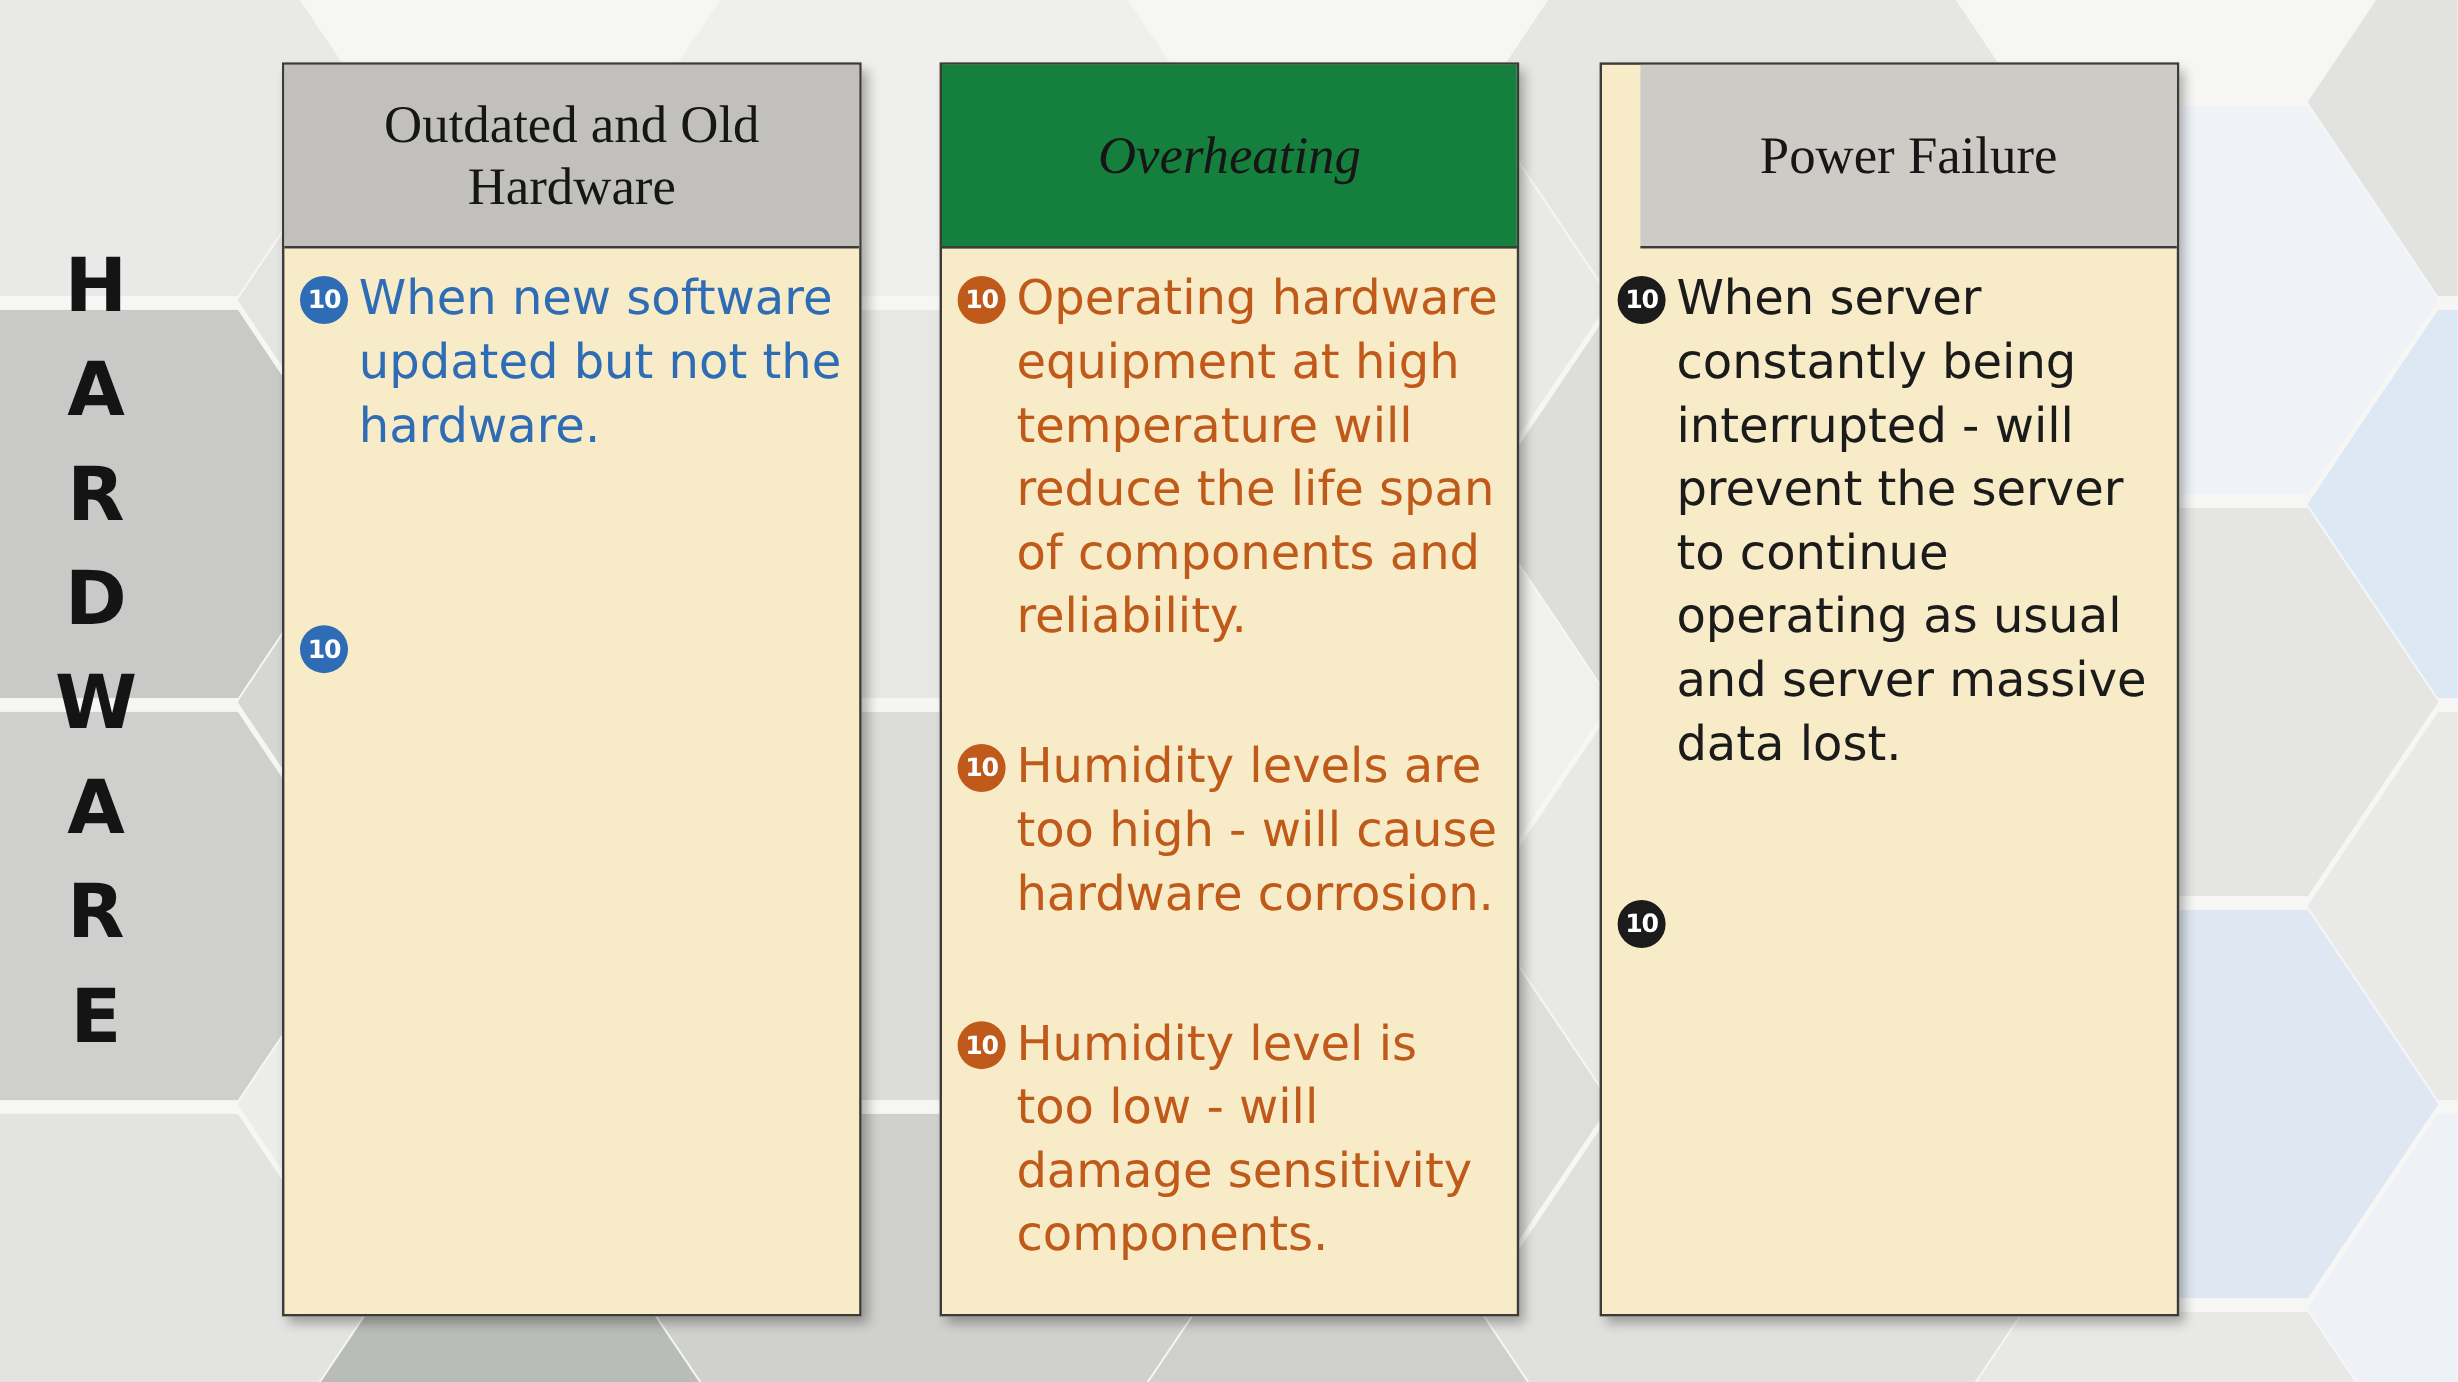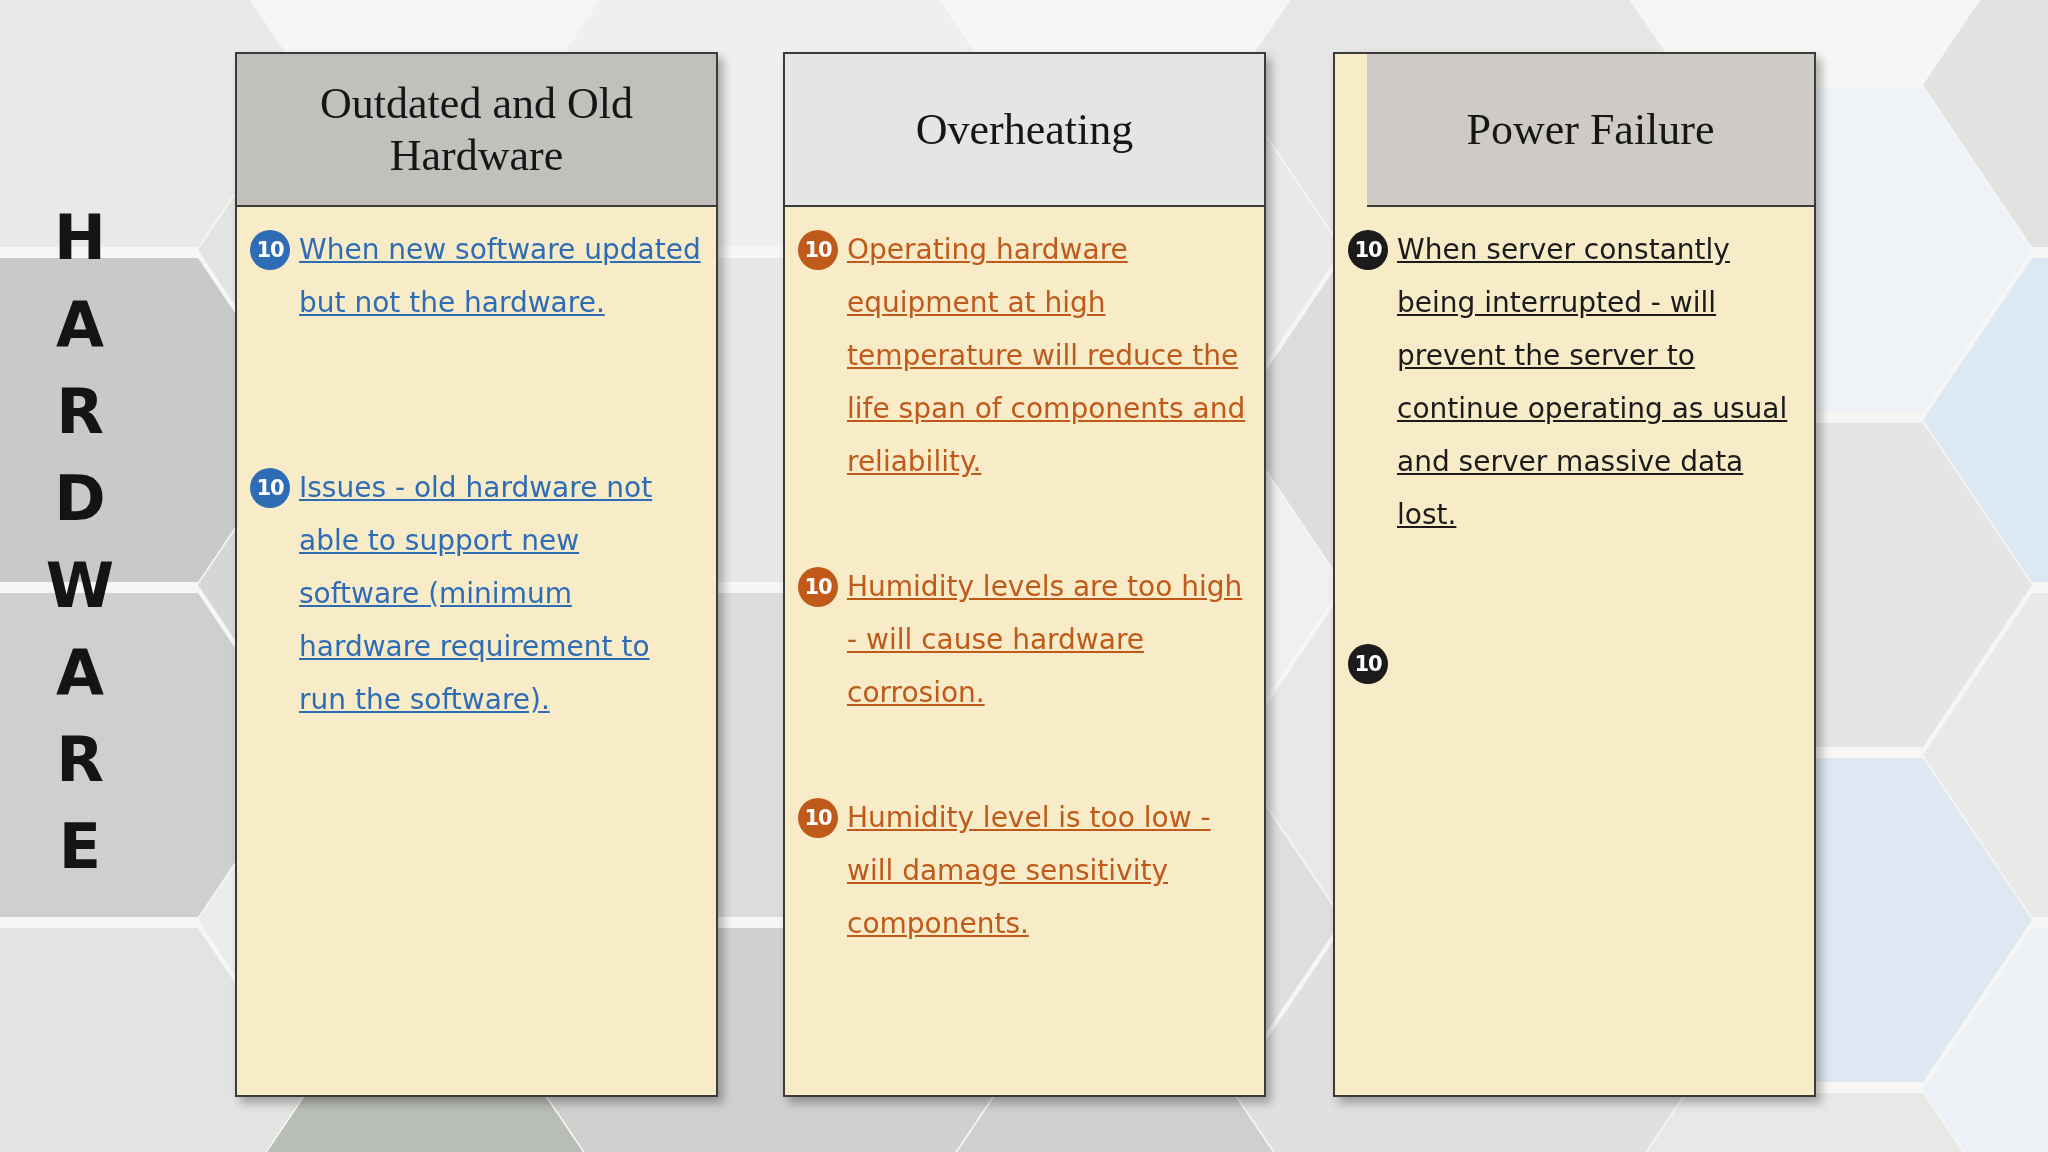--- a/index.html
+++ b/index.html
@@ -61,21 +61,21 @@
   #card-power-failure .bullet-item + .bullet-item{margin-top:96px;}
   .bullet-marker{
     flex:0 0 40px;width:40px;height:40px;margin-top:7px;
     border-radius:50%;
     display:flex;align-items:center;justify-content:center;
     color:#ffffff;font-size:21px;font-weight:700;
     letter-spacing:-1px;
   }
   .bullet-text{
     flex:1 1 auto;
-    font-size:28px;line-height:53px;text-decoration:underline;
+    font-size:40px;line-height:53px;
   }
 </style>
 </head>
 <body>
 
 <div id="hex-layer">
     <div class="hex" style="left: -147px; top: -77px; background: rgb(233, 233, 231);"></div>
     <div class="hex" style="left: -147px; top: 258px; background: rgb(201, 201, 199);"></div>
     <div class="hex" style="left: -147px; top: 593px; background: rgb(207, 207, 205);"></div>
     <div class="hex" style="left: -147px; top: 928px; background: rgb(227, 227, 225);"></div>
@@ -122,27 +122,26 @@
       <h2 class="card-title">Outdated and Old Hardware</h2>
     </header>
     <div class="card-body" style="color: rgb(46, 108, 181);">
   <div class="bullet-item">
     <span class="bullet-marker" style="background: rgb(46, 108, 181);">10</span>
     <span class="bullet-text">When new software updated but not the hardware.</span>
   </div>
 
   <div class="bullet-item">
     <span class="bullet-marker" style="background: rgb(46, 108, 181);">10</span>
-    <span class="bullet-text">Issues - old hardware not able to support new software (minimum hardware requirement to run the software).</span>
   </div>
 </div>
   </section>
 
   <section class="card" id="card-overheating" style="left: 783px;">
-    <header class="card-header" style="background: #e5e5e5;">
+    <header class="card-header" style="background: #15803d; font-style: italic;">
       <h2 class="card-title">Overheating</h2>
     </header>
     <div class="card-body" style="color: rgb(192, 90, 27);">
   <div class="bullet-item">
     <span class="bullet-marker" style="background: rgb(192, 90, 27);">10</span>
     <span class="bullet-text">Operating hardware equipment at high temperature will reduce the life span of components and reliability.</span>
   </div>
 
   <div class="bullet-item">
     <span class="bullet-marker" style="background: rgb(192, 90, 27);">10</span>

